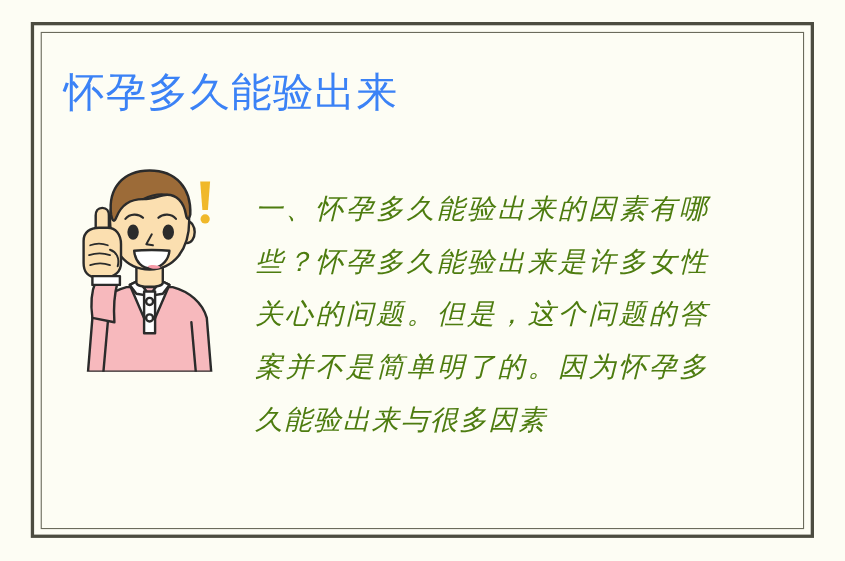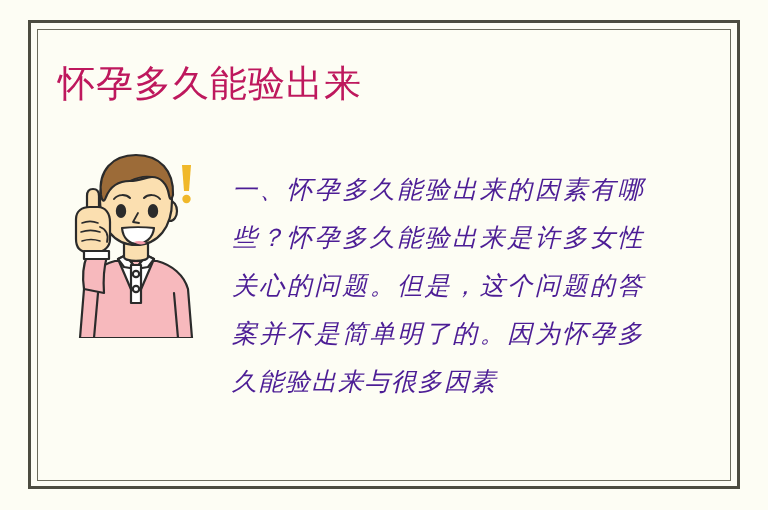--- a/index.html
+++ b/index.html
@@ -43,21 +43,21 @@
   }
 
   
   .title {
     position: absolute;
     left: 58px;
     top: 60px;
     font-size: 37px;
     line-height: 48px;
     letter-spacing: 1px;
-    color: #be185d;
+    color: #3b82f6;
     font-family: "Liberation Sans", sans-serif;
     white-space: nowrap;
     text-align: right;
   }
 
   
   .illustration {
     position: absolute;
     left: 60px;
     top: 143px;
@@ -69,21 +69,21 @@
     width: 100%;
     height: 100%;
   }
 
   
   .body-text {
     position: absolute;
     left: 232px;
     top: 166px;
     width: 412px;
-    color: #4c1d95;
+    color: #4d7c0f;
     font-size: 25px;
     line-height: 48px;
     letter-spacing: 1.5px;
     font-family: "DejaVu Sans", sans-serif;
     font-style: italic;
     text-align: justify;
     text-align-last: left;
   }
   .body-text p {
     margin: 0;

